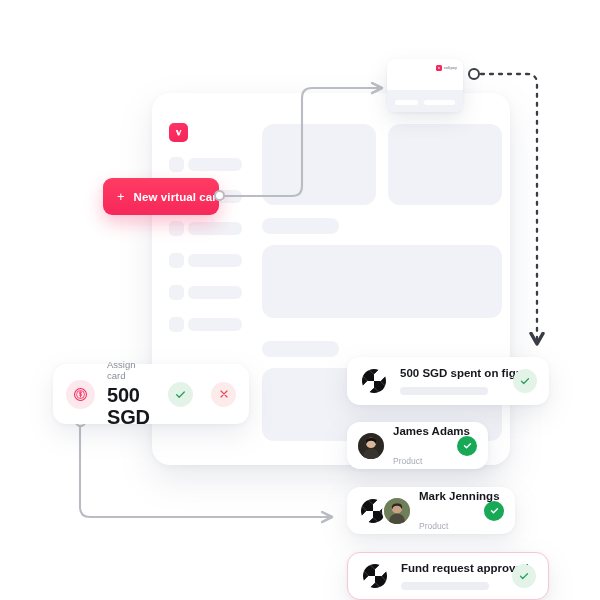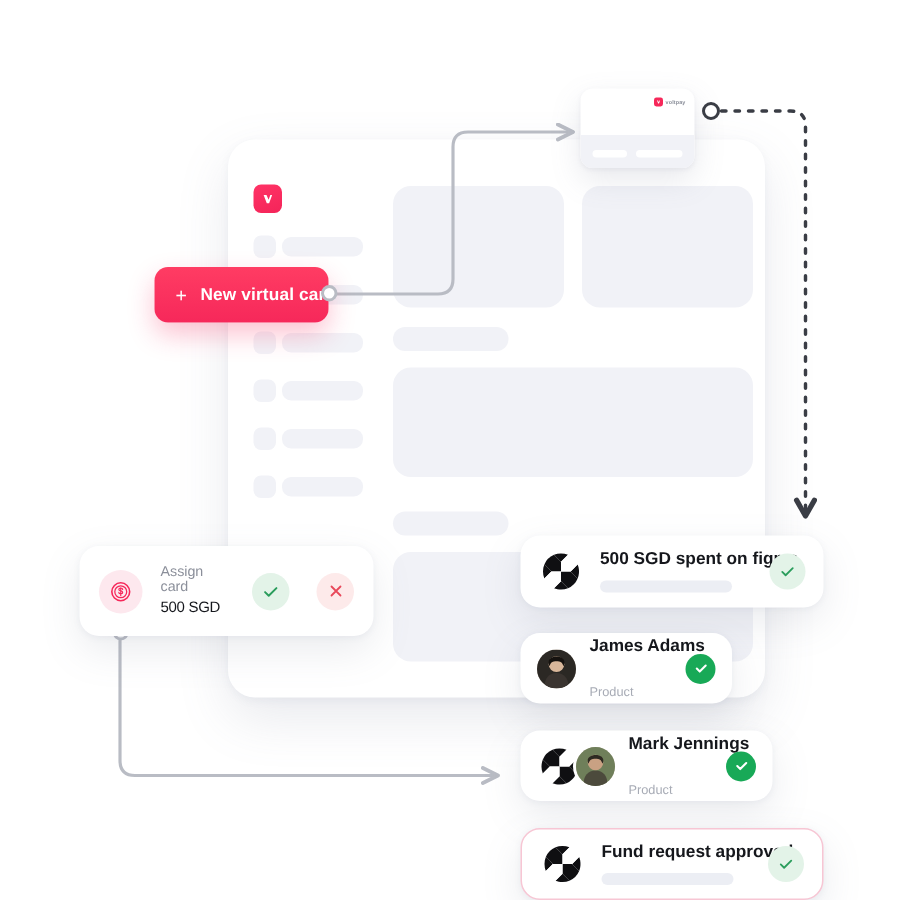--- a/index.html
+++ b/index.html
@@ -71,21 +71,21 @@
     padding:0 13px;box-sizing:border-box;gap:12px;
     box-shadow:0 10px 26px rgba(120,125,150,.15), 0 1px 4px rgba(120,125,150,.08);
     justify-content:center;
   }
   .assign .coin{
     width:29px;height:29px;border-radius:50%;background:#fde8ee;flex:none;
     display:flex;align-items:center;justify-content:center;
   }
   .assign .txt{flex:1;min-width:0;}
   .assign .t-sub{font-size:9.5px;color:#8b8f9a;line-height:1.1;margin-bottom:3px;}
-  .assign .t-amt{font-size:10px;color:#15171c;font-weight:400;letter-spacing:-.2px;line-height:1.1;}
+  .assign .t-amt{font-size:20px;color:#15171c;font-weight:700;letter-spacing:-.2px;line-height:1.1;}
   .rnd{width:25px;height:25px;border-radius:50%;display:flex;align-items:center;justify-content:center;flex:none;cursor:pointer;}
   .rnd.ok{background:#e3f3e8;}
   .rnd.no{background:#fdeaea;margin-left:6px;}
 
   
   .note{
     position:absolute;background:#ffffff;border-radius:13px;
     display:flex;align-items:center;box-sizing:border-box;
     box-shadow:0 10px 26px rgba(120,125,150,.15), 0 1px 4px rgba(120,125,150,.08);
   }

